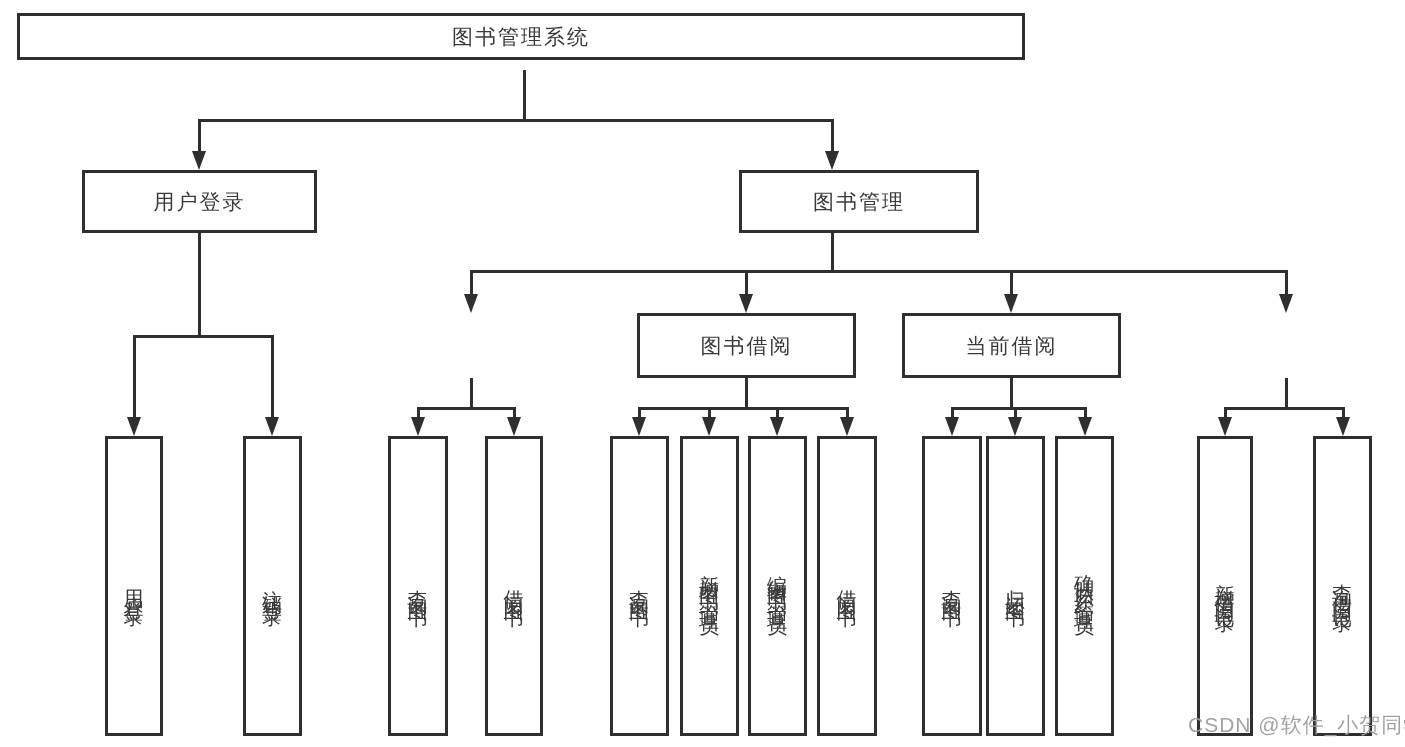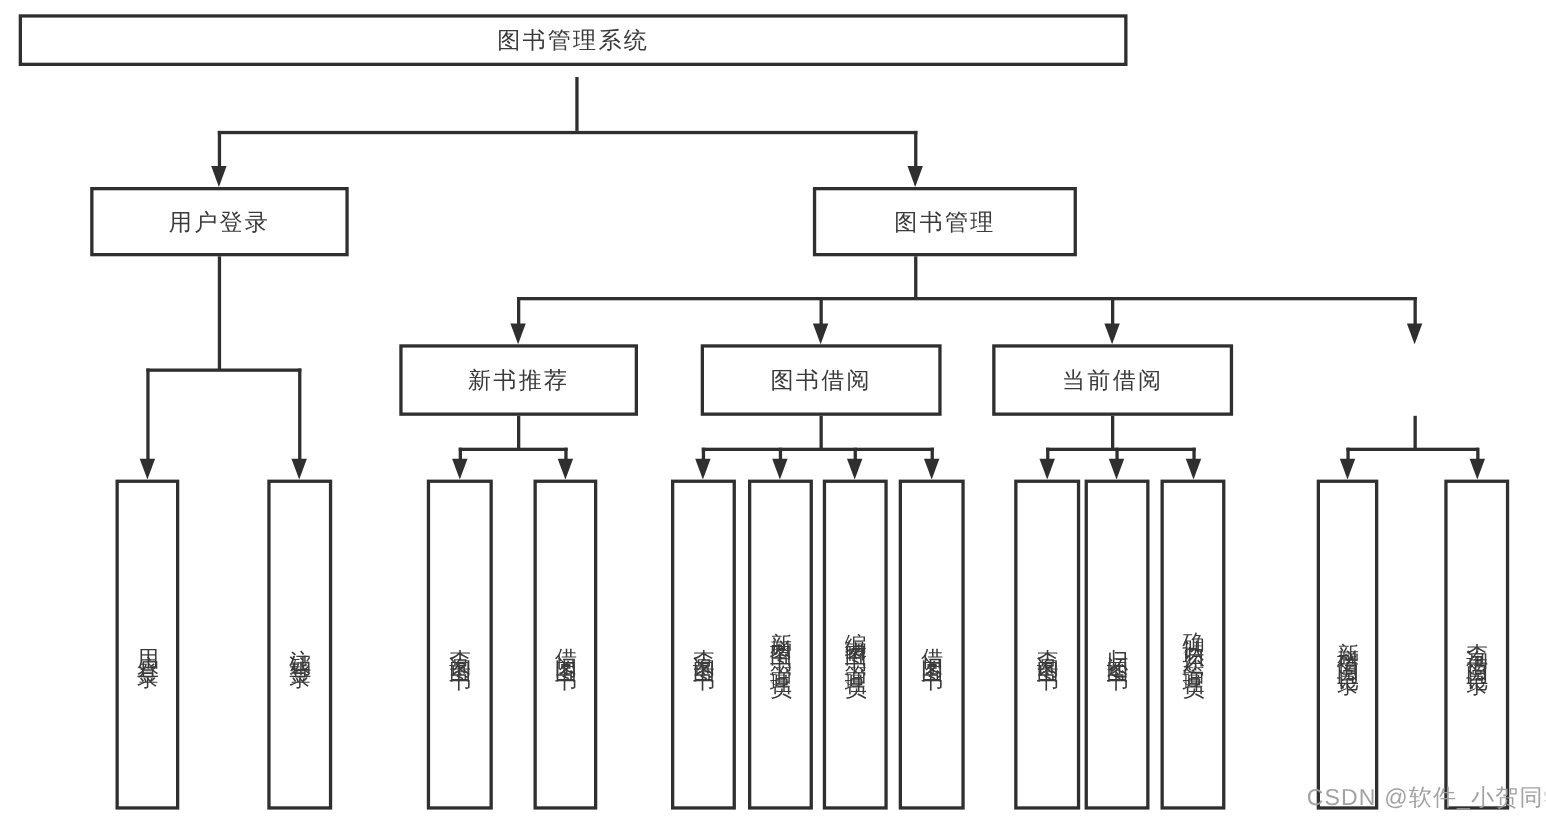--- a/index.html
+++ b/index.html
@@ -66,23 +66,20 @@
   <div class="hl" style="left:470px;top:270px;width:818px;"></div>
   <div class="vl" style="left:470px;top:270px;height:26px;"></div>
   <div class="arrow" style="left:464px;top:294px;"></div>
   <div class="vl" style="left:745px;top:270px;height:26px;"></div>
   <div class="arrow" style="left:739px;top:294px;"></div>
   <div class="vl" style="left:1010px;top:270px;height:26px;"></div>
   <div class="arrow" style="left:1004px;top:294px;"></div>
   <div class="vl" style="left:1285px;top:270px;height:26px;"></div>
   <div class="arrow" style="left:1279px;top:294px;"></div>
 
-  <div class="box hbox" style="left:363px;top:313px;width:217px;height:65px;">
-    <span>新书推荐</span>
-  </div>
   <div class="box hbox" style="left:637px;top:313px;width:219px;height:65px;">
     <span>图书借阅</span>
   </div>
   <div class="box hbox" style="left:902px;top:313px;width:219px;height:65px;">
     <span>当前借阅</span>
   </div>
 
   <div class="vl" style="left:470px;top:378px;height:32px;"></div>
   <div class="hl" style="left:417px;top:407px;width:99px;"></div>
   <div class="vl" style="left:417px;top:407px;height:12px;"></div>

